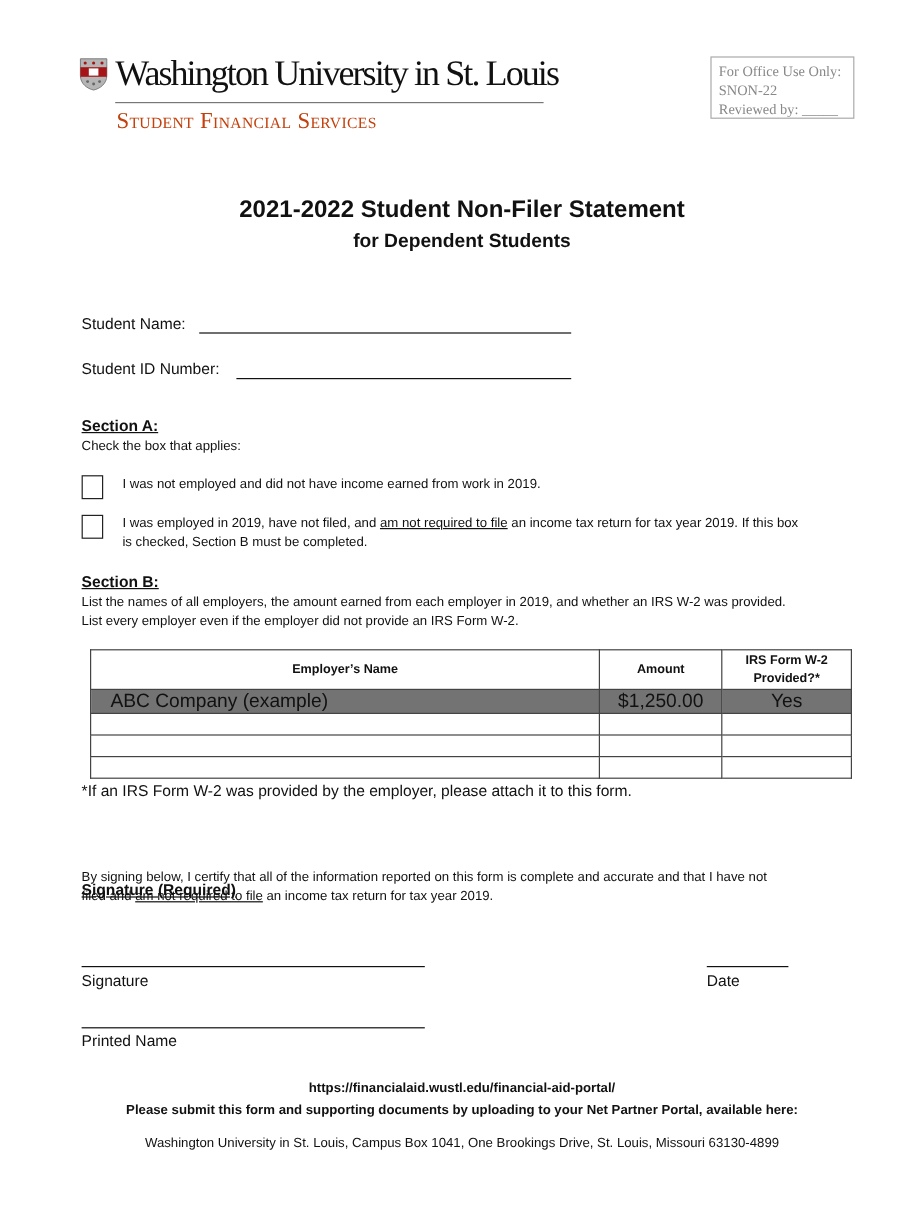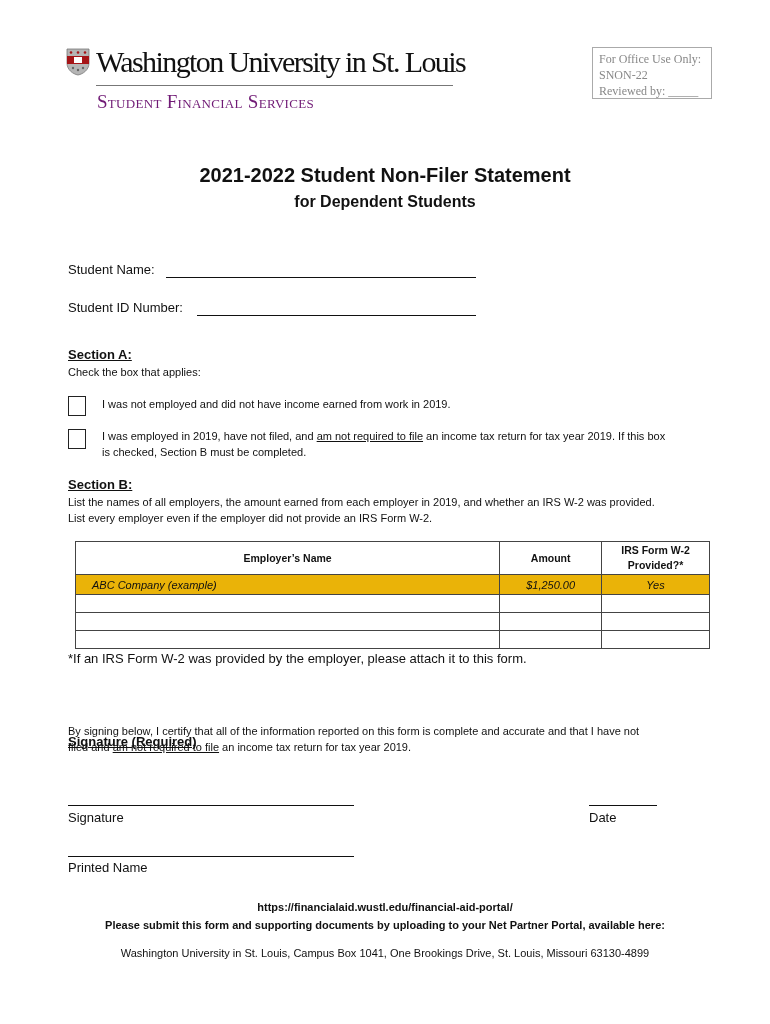--- a/index.html
+++ b/index.html
@@ -5,36 +5,36 @@
   html, body { margin: 0; padding: 0; background: #ffffff; }
   body { width: 770px; height: 1024px; position: relative; overflow: hidden;
          font-family: "Liberation Sans", sans-serif; color: #111; }
   .abs { position: absolute; }
   .logo-wrap { left: 66px; top: 45px; width: 390px; height: 70px; }
   .shield { position: absolute; left: 0; top: 3px; width: 24px; height: 28px; }
   .logo-text { position: absolute; left: 30px; top: 0px; font-size: 30px; letter-spacing: -1.6px;
                color: #111; white-space: nowrap; font-family: "Liberation Serif", serif; }
   .logo-rule { position: absolute; left: 30px; top: 40px; width: 357px; height: 1px; background: #777; }
   .logo-sub { position: absolute; left: 31px; top: 46px; font-size: 19px; letter-spacing: 0.3px; white-space: nowrap;
-              font-family: "Liberation Serif", serif; font-variant: small-caps; color: #701a75; }
+              font-family: "Liberation Serif", serif; font-variant: small-caps; color: #c2410c; }
   .office-box { left: 592px; top: 47px; width: 120px; height: 52px; border: 1px solid #aaa;
                 box-sizing: border-box; padding: 3px 6px; font-family: "Liberation Serif", serif;
                 font-size: 12px; line-height: 16px; color: #888; }
   .title { left: 0; width: 770px; top: 164px; text-align: center; font-size: 20px; font-weight: bold; }
   .subtitle { left: 0; width: 770px; top: 193px; text-align: center; font-size: 16px; font-weight: bold; }
   .field-label { font-size: 13px; }
   .uline { height: 1px; background: #111; }
   .section-head { font-size: 13px; font-weight: bold; text-decoration: underline; }
   .small { font-size: 11px; line-height: 16px; }
   .checkbox { width: 18px; height: 20px; border: 1.5px solid #222; box-sizing: border-box; background: #fff; }
   .u { text-decoration: underline; }
   table.emp { border-collapse: collapse; position: absolute; left: 75px; top: 541px; width: 635px; font-size: 11px; }
   table.emp td, table.emp th { border: 1px solid #444; padding: 0 6px; }
   table.emp th { font-weight: bold; height: 32px; font-size: 10.5px; line-height: 15px; }
-  table.emp tr.ex td { background: #eab308; font-style: italic; font-size: 11px; height: 19px; }
+  table.emp tr.ex td { background: #737373; font-size: 16px; height: 19px; }
   table.emp tr.blank td { height: 17px; }
   .note { left: 68px; top: 651px; font-size: 13px; font-weight: normal; }
   .footer-bold { left: 0; width: 770px; text-align: center; font-size: 11px; font-weight: bold; line-height: 18px; }
   .footer-addr { left: 0; width: 770px; text-align: center; font-size: 11px; line-height: 17px; }
   i { font-style: italic; }
 </style>
 </head>
 <body>
 
 <div class="abs logo-wrap">

